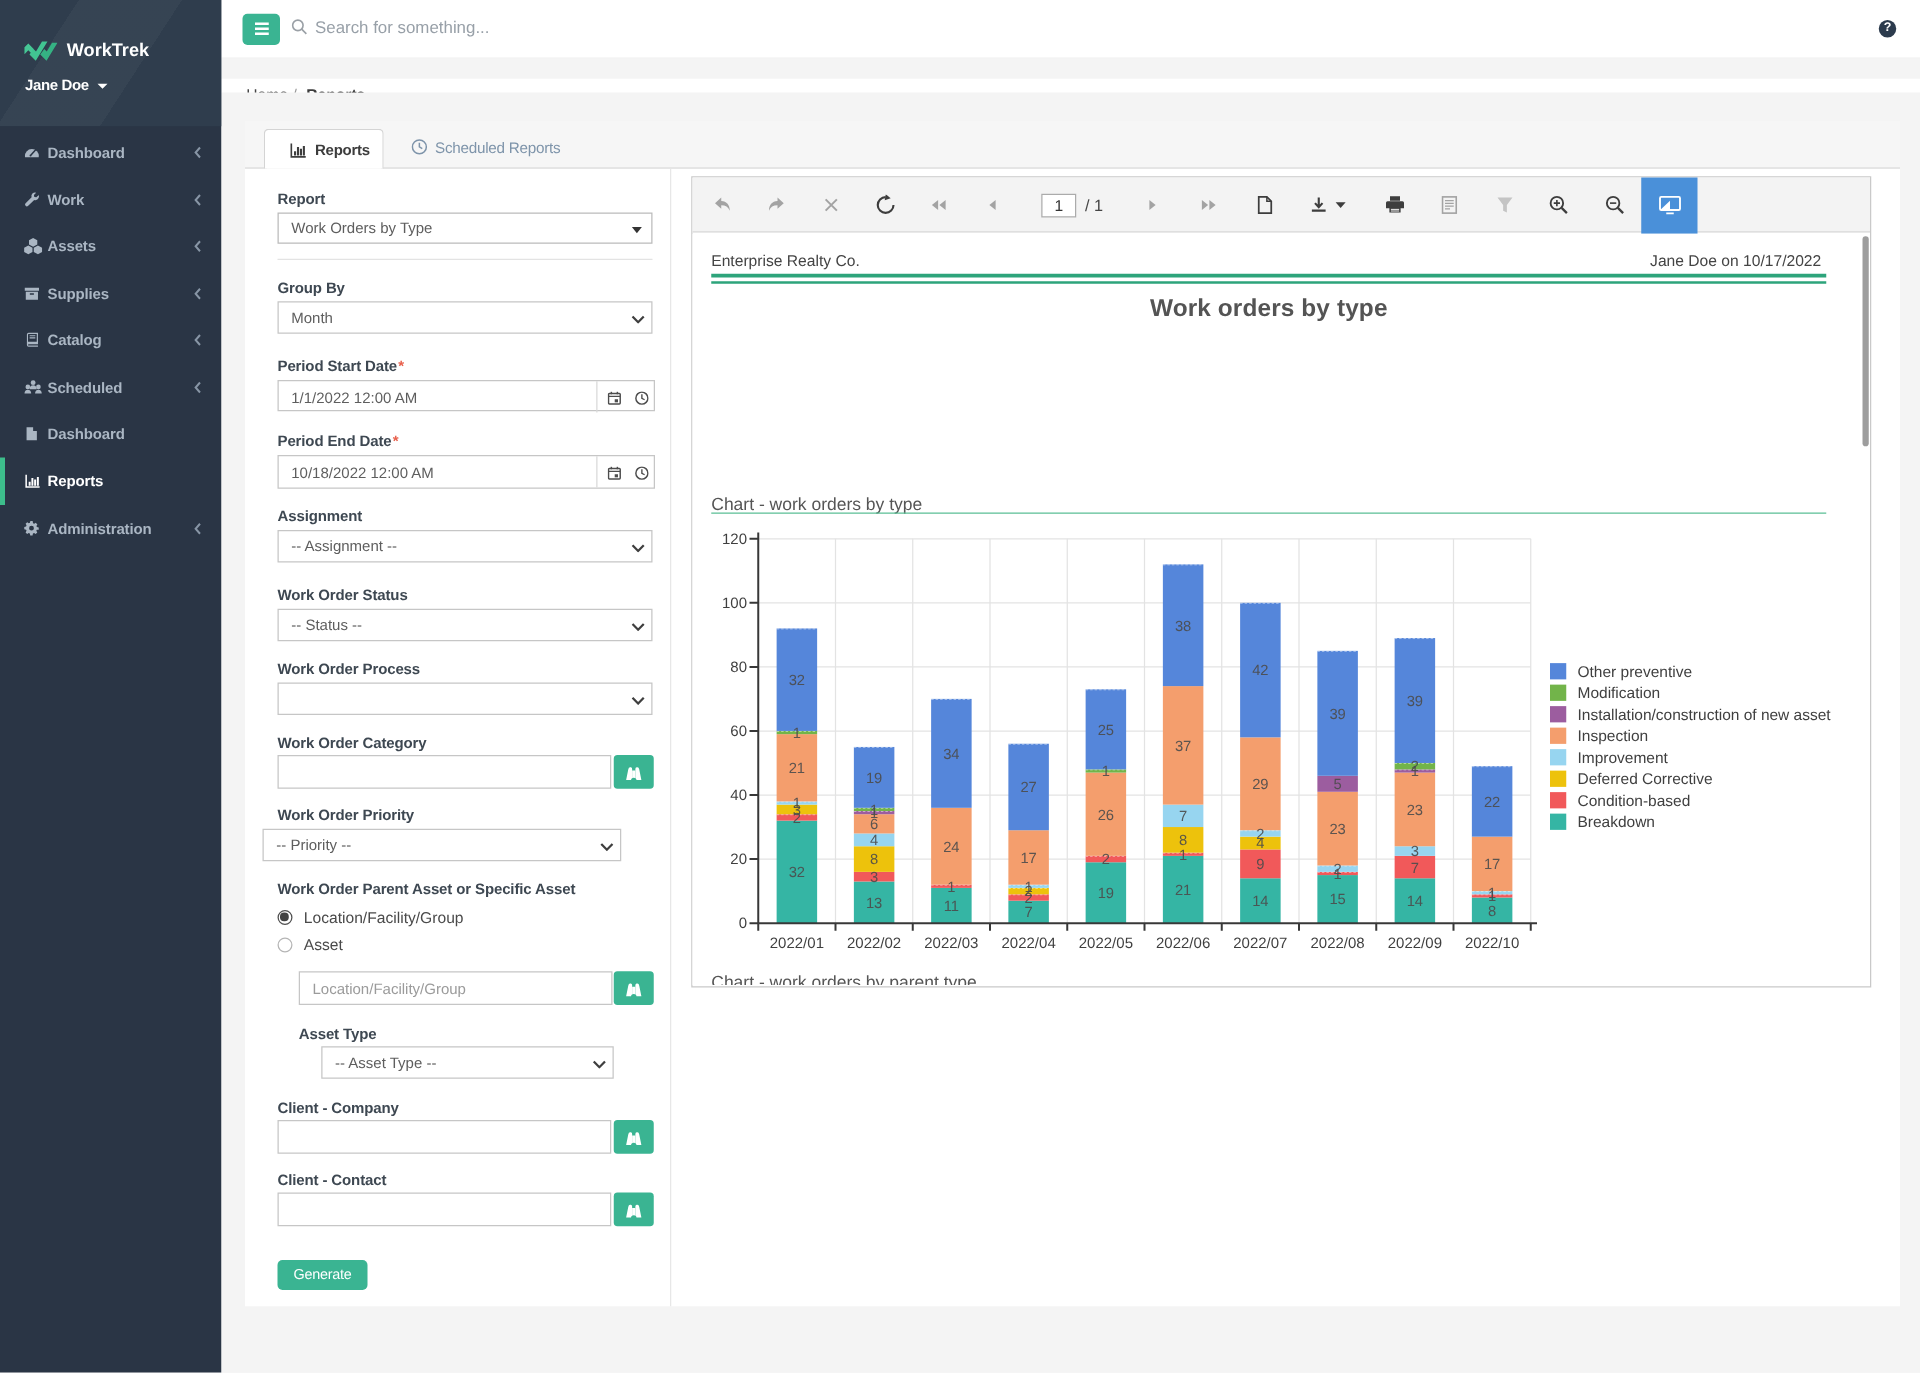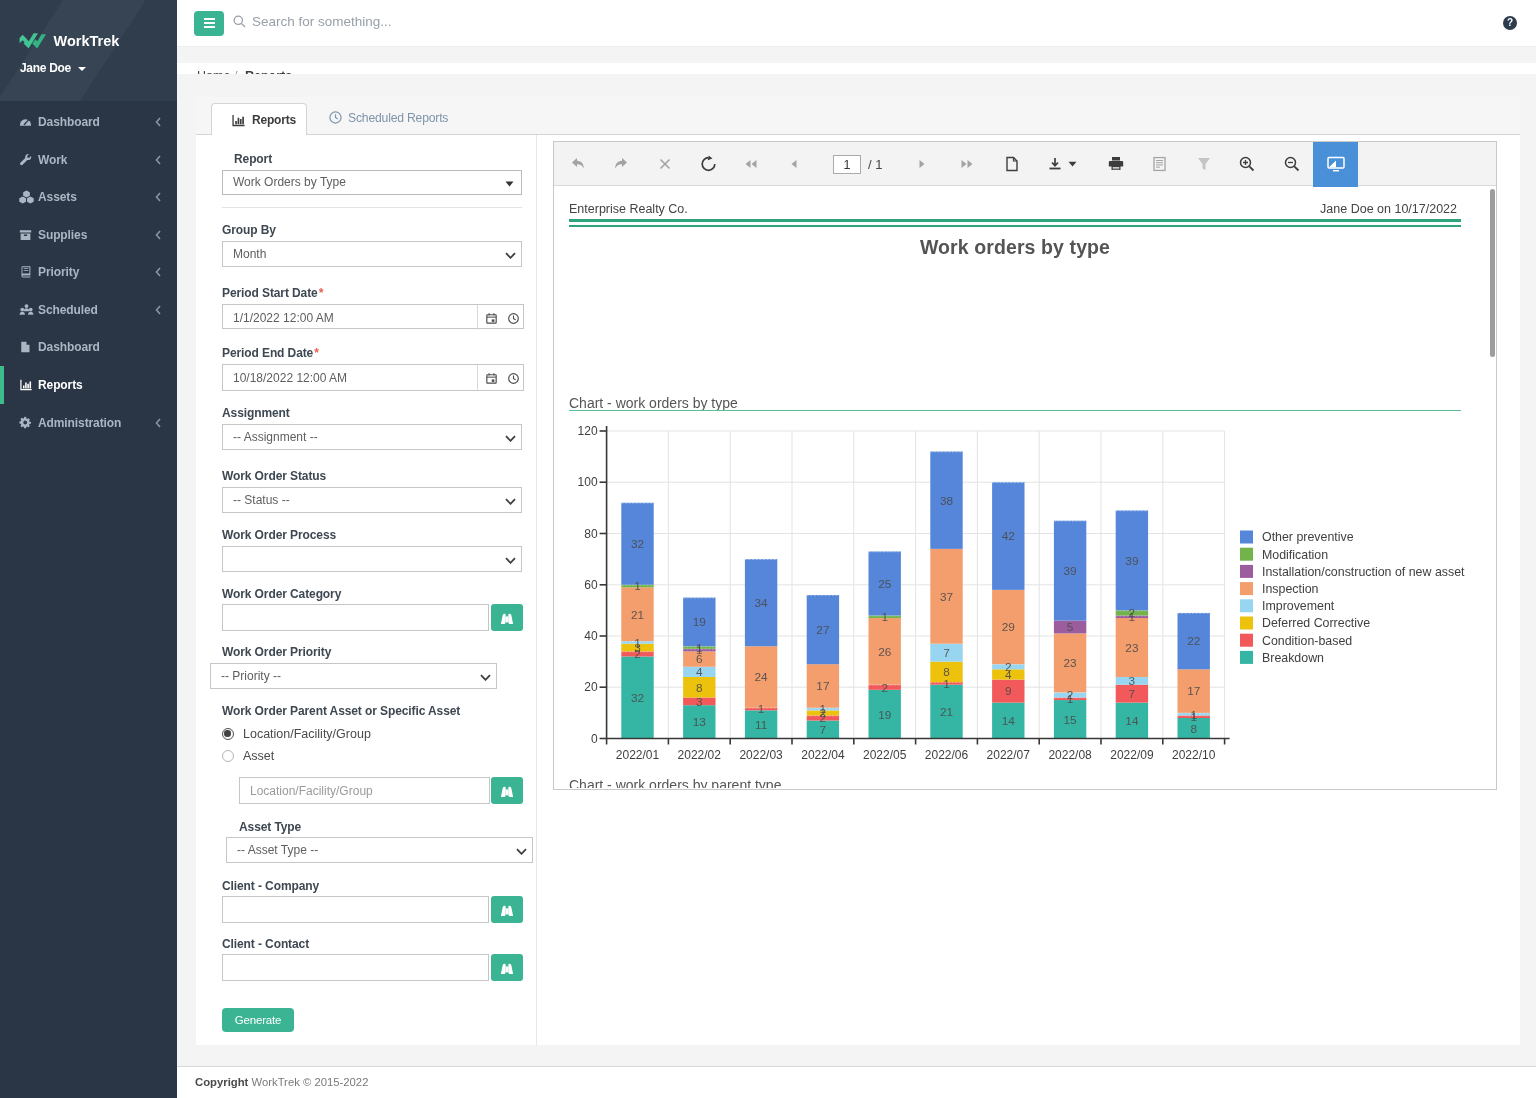--- a/index.html
+++ b/index.html
@@ -121,21 +121,21 @@
       <span class="nav-chev"><svg width="6" height="10" viewBox="0 0 6 10">
           <path d="M5 1 L1.5 5 L5 9" stroke="currentColor" stroke-width="1.6" fill="none"></path>
         </svg></span>
     </div>
 <div class="nav-item" style="top:253.6px">
       <span class="nav-ico"><svg width="13" height="13" viewBox="0 0 16 16" fill="currentColor">
           <path d="M4.8 0.8 H14 V12 H4.8 A1.7 1.7 0 0 1 3.1 10.3 V2.5 A1.7 1.7 0 0 1 4.8 0.8 Z M4.8 2 c-0.4 0-0.6 0.3-0.6 0.6 v7.2 c0.2-0.1 0.4-0.1 0.6-0.1 H12.8 V2 Z"></path>
           <path d="M3.1 10.3 V13 A1.7 1.7 0 0 0 4.8 14.7 H14 V13.4 H4.8 A0.6 0.6 0 0 1 4.2 12.8 A0.6 0.6 0 0 1 4.8 12.2 H14 V12 H4.8 A1.7 1.7 0 0 0 3.1 10.3 Z"></path>
           <path d="M5.8 3.4 h5.6 v1 H5.8 z M5.8 5.4 h5.6 v1 H5.8 z"></path>
         </svg></span>
-      <span class="nav-label">Priority</span>
+      <span class="nav-label">Catalog</span>
       <span class="nav-chev"><svg width="6" height="10" viewBox="0 0 6 10">
           <path d="M5 1 L1.5 5 L5 9" stroke="currentColor" stroke-width="1.6" fill="none"></path>
         </svg></span>
     </div>
 <div class="nav-item" style="top:291.1px">
       <span class="nav-ico"><svg width="15" height="13" viewBox="0 0 17 16" fill="currentColor">
           <circle cx="8.5" cy="3.2" r="2.4"></circle>
           <path d="M5 9.6 c0-2.4 1.5-3.9 3.5-3.9 s3.5 1.5 3.5 3.9z"></path>
           <circle cx="3.3" cy="7.4" r="2.3"></circle>
           <circle cx="13.7" cy="7.4" r="2.3"></circle>
@@ -194,21 +194,21 @@
         <span class="t-lbl">Reports</span>
       </div>
       <div class="tab-idle"><svg width="13" height="13" viewBox="0 0 14 14" style="vertical-align:-2px;margin-right:6px">
             <circle cx="7" cy="7" r="6" fill="none" stroke="#7e94aa" stroke-width="1.3"></circle>
             <path d="M7 3.5 V7 L9.5 8.5" fill="none" stroke="#7e94aa" stroke-width="1.3"></path>
           </svg>Scheduled Reports</div>
     </div>
     <div class="card">
       <div class="form-sep"></div>
 <div class="form-panel">
-<div class="flabel" style="left:234px;top:152px">Report</div>
+<div class="flabel" style="left:222px;top:152px">Report</div>
 <div class="fselect dark" style="left:222px;top:170px;width:300px">Work Orders by Type<svg class="sel-caret2" width="9" height="6" viewBox="0 0 9 6">
               <path d="M0.5 0.5 h8 L4.5 5.5z" fill="#333"></path>
             </svg></div>
 <div class="hsep" style="left:222px;top:207px;width:300px"></div>
 <div class="flabel" style="left:222px;top:223px">Group By</div>
 <div class="fselect" style="left:222px;top:241px;width:300px">Month<svg class="sel-caret" width="11" height="7" viewBox="0 0 11 7">
               <path d="M1 1.2 L5.5 5.8 L10 1.2" stroke="#3f3f3f" stroke-width="1.8" fill="none"></path>
             </svg></div>
 <div class="flabel" style="left:222px;top:286px">Period Start Date<span class="req">*</span></div>
 <div class="finput" style="left:222px;top:304px;width:302px;height:25px;line-height:27px">1/1/2022 12:00 AM</div>
@@ -268,21 +268,21 @@
 <div class="radio" style="left:222px;top:750px"></div>
 <div class="rlabel" style="left:243px;top:749px">Asset</div>
 <div class="finput ph" style="left:239px;top:777px;width:251px;height:27px;line-height:27px">Location/Facility/Group</div>
 <div class="lookup-btn" style="left:491px;top:777px"><svg width="16" height="14" viewBox="0 0 16 14">
               <path d="M1.9 13 L3.6 4.5 Q3.9 2.8 5.1 2.8 L5.6 2.8 Q6.7 2.8 6.7 4.1 L6.7 13 Z" fill="#fff"></path>
               <path d="M14.1 13 L12.4 4.5 Q12.1 2.8 10.9 2.8 L10.4 2.8 Q9.3 2.8 9.3 4.1 L9.3 13 Z" fill="#fff"></path>
               <rect x="6.7" y="5.4" width="2.6" height="7.6" fill="#fff"></rect>
               <circle cx="8" cy="13.4" r="2.2" fill="#3ab492"></circle>
             </svg></div>
 <div class="flabel" style="left:239px;top:820px">Asset Type</div>
-<div class="fselect" style="left:226px;top:837px;width:307px">-- Asset Type --<svg class="sel-caret" width="11" height="7" viewBox="0 0 11 7">
+<div class="fselect" style="left:257px;top:837px;width:234px">-- Asset Type --<svg class="sel-caret" width="11" height="7" viewBox="0 0 11 7">
               <path d="M1 1.2 L5.5 5.8 L10 1.2" stroke="#3f3f3f" stroke-width="1.8" fill="none"></path>
             </svg></div>
 <div class="flabel" style="left:222px;top:879px">Client - Company</div>
 <div class="finput" style="left:222px;top:896px;width:267px;height:27px;line-height:27px"></div>
 <div class="lookup-btn" style="left:491px;top:896px"><svg width="16" height="14" viewBox="0 0 16 14">
               <path d="M1.9 13 L3.6 4.5 Q3.9 2.8 5.1 2.8 L5.6 2.8 Q6.7 2.8 6.7 4.1 L6.7 13 Z" fill="#fff"></path>
               <path d="M14.1 13 L12.4 4.5 Q12.1 2.8 10.9 2.8 L10.4 2.8 Q9.3 2.8 9.3 4.1 L9.3 13 Z" fill="#fff"></path>
               <rect x="6.7" y="5.4" width="2.6" height="7.6" fill="#fff"></rect>
               <circle cx="8" cy="13.4" r="2.2" fill="#3ab492"></circle>
             </svg></div>
@@ -590,16 +590,13 @@
 <text x="701" y="224.5" font-size="12.4" fill="#3f3f3f">Condition-based</text>
 <rect x="679" y="230.9" width="13" height="13" fill="#35b5a4"></rect>
 <text x="701" y="241.7" font-size="12.4" fill="#3f3f3f">Breakdown</text>
 </svg>
 <div class="rp-sec" style="top:590px">Chart - work orders by parent type</div>
 </div>
         <div class="rv-scroll"></div>
       </div>
     </div>
   </div>
-  <div class="footer">
-      <div class="inner"><b>Copyright</b> <span class="lite">WorkTrek © 2015-2022</span></div>
-    </div>
 </div>
 
 </body></html>

